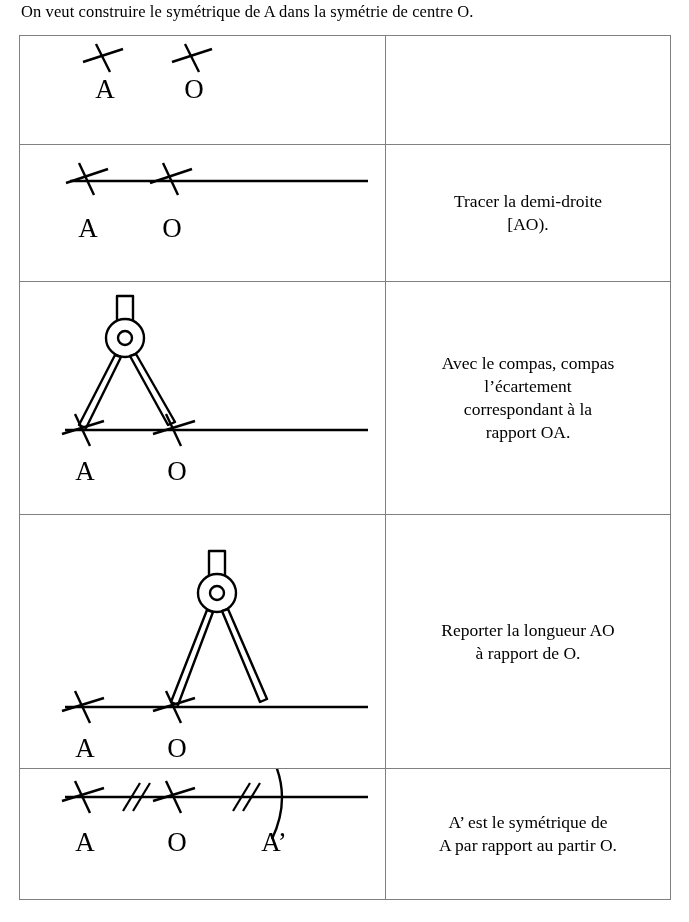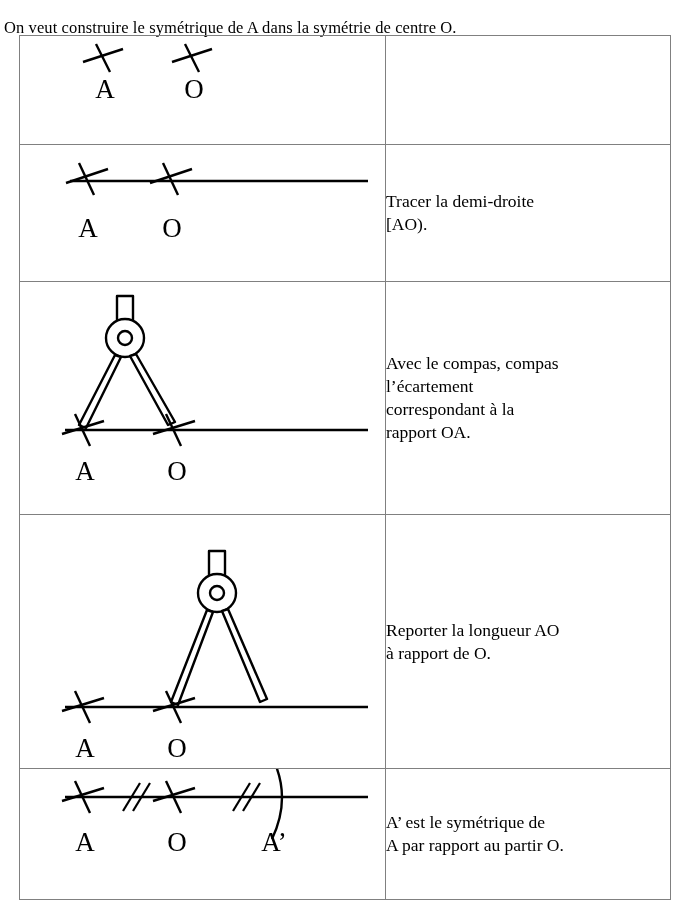--- a/index.html
+++ b/index.html
@@ -20,28 +20,27 @@
     position: absolute;
     left: 0;
     top: 0;
     width: 689px;
     height: 922px;
   }
 
   
   .intro {
     position: absolute;
-    left: 4px;
+    left: 21px;
     top: 2px;
     width: 650px;
     font-size: 16.5px;
     line-height: 20px;
     letter-spacing: 0.1px;
     white-space: nowrap;
-    margin-top: 16px;
   }
 
   
   .construction-table {
     position: absolute;
     left: 19px;
     top: 35px;
     width: 651px;
     border-collapse: collapse;
     table-layout: fixed;
@@ -50,20 +49,21 @@
     border: 1px solid #808080;
     padding: 0;
     vertical-align: middle;
   }
   .fig-cell {
     width: 365px;
     position: relative;
   }
   .text-cell {
     width: 284px;
+    text-align: center;
     font-size: 17.5px;
     line-height: 23px;
     padding: 4px 12px;
   }
   .text-cell .txt-line { display: block; white-space: nowrap; }
 
   .fig-wrap {
     position: relative;
     width: 365px;
     display: block;

